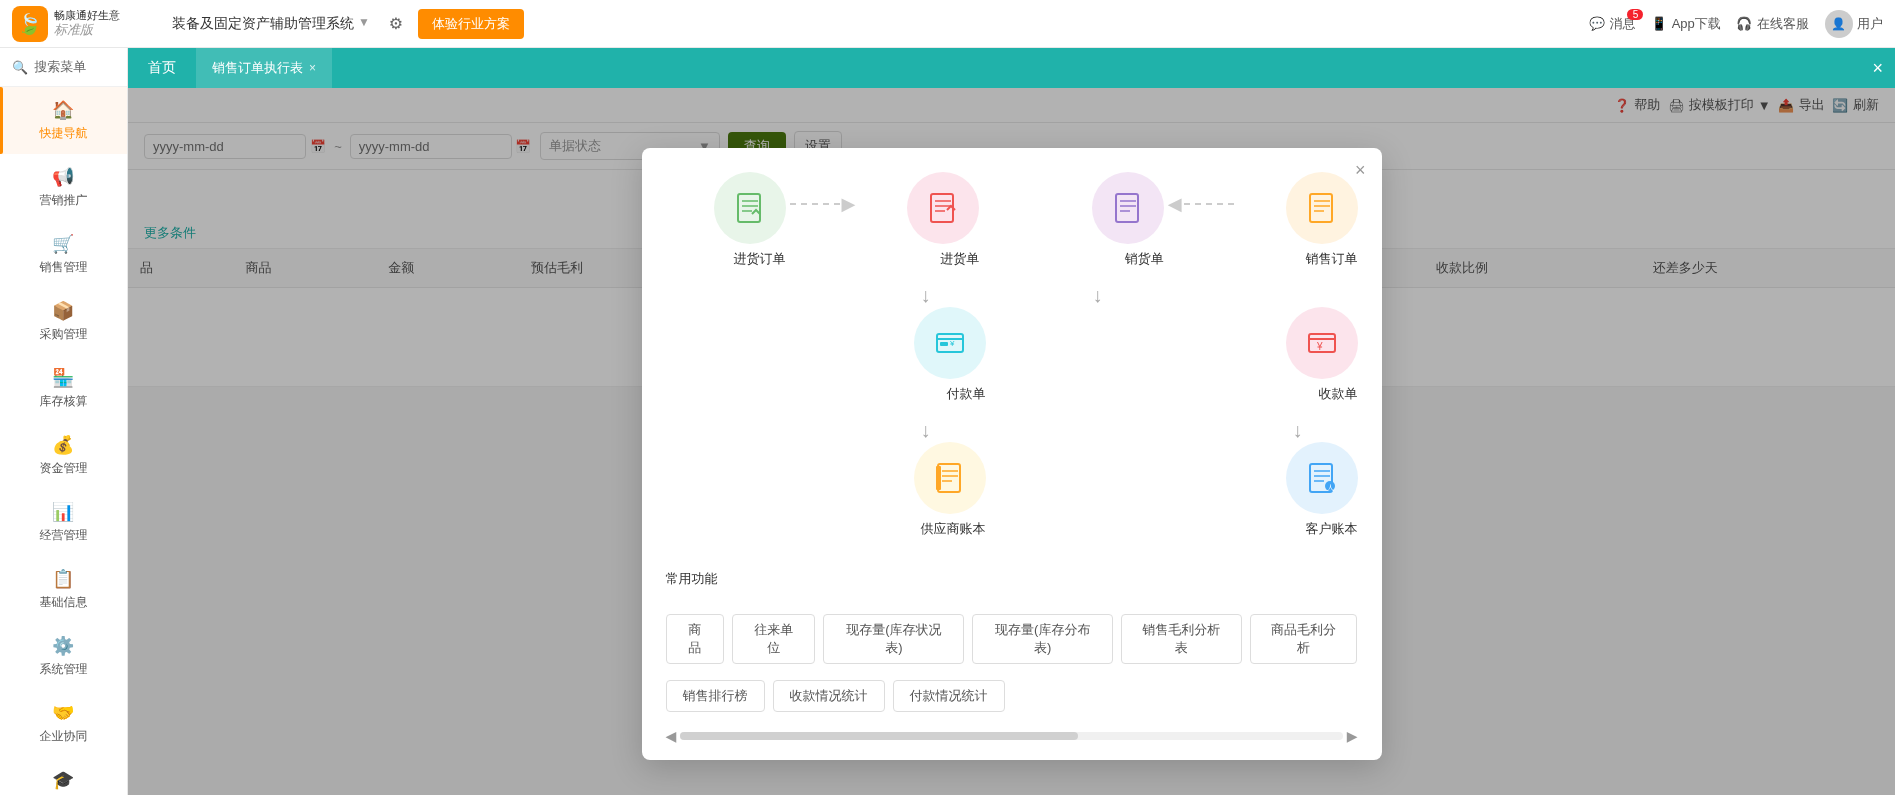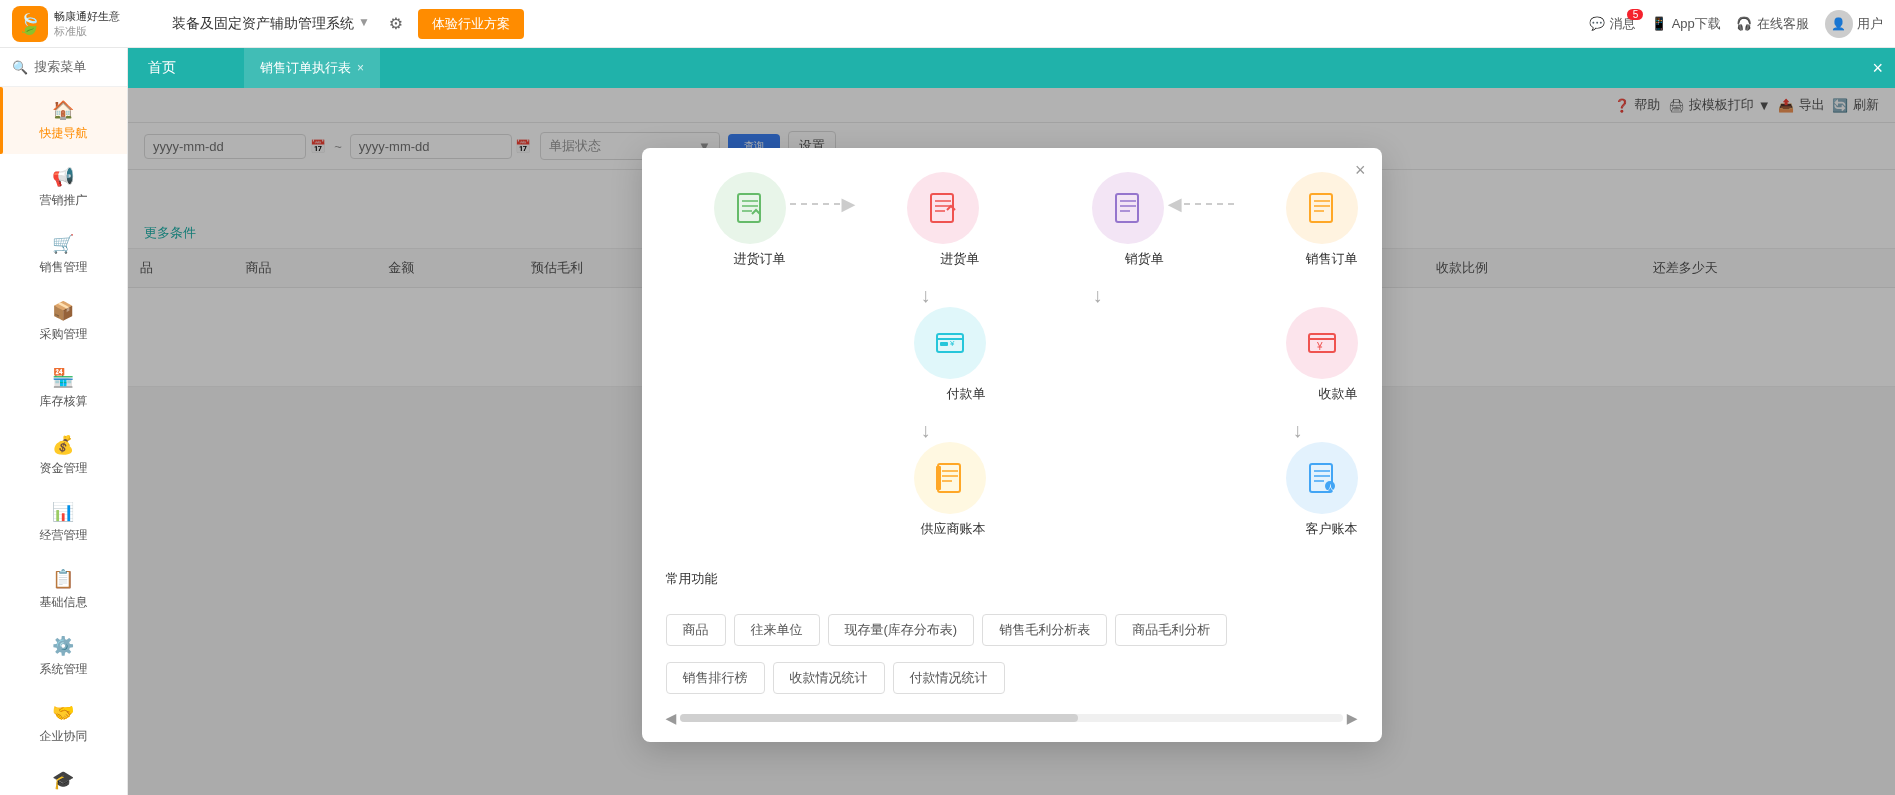--- a/index.html
+++ b/index.html
@@ -4,21 +4,21 @@
   <style>
     * { box-sizing: border-box; margin: 0; padding: 0; }
     body { font-family: 'Microsoft YaHei', Arial, sans-serif; font-size: 13px; background: #f0f2f5; overflow: hidden; }
 
     
     .app-container { display: flex; flex-direction: column; height: 795px; width: 1895px; }
     .top-bar { height: 48px; background: #fff; display: flex; align-items: center; padding: 0 12px; border-bottom: 1px solid #e8e8e8; flex-shrink: 0; }
     .main-area { display: flex; flex: 1; overflow: hidden; }
     .sidebar { width: 128px; background: #fff; flex-shrink: 0; border-right: 1px solid #e8e8e8; display: flex; flex-direction: column; }
     .content-area { flex: 1; display: flex; flex-direction: column; overflow: hidden; }
-    .tab-bar { height: 40px; background: #20b2aa; display: flex; align-items: center; padding: 0 0; flex-shrink: 0; gap: 48px; }
+    .tab-bar { height: 40px; background: #20b2aa; display: flex; align-items: center; padding: 0 0; flex-shrink: 0; }
     .page-content { flex: 1; background: #f5f5f5; overflow: hidden; position: relative; }
 
     
     .logo-area { display: flex; align-items: center; width: 128px; flex-shrink: 0; }
     .logo-icon { width: 36px; height: 36px; background: #ff8c00; border-radius: 8px; display: flex; align-items: center; justify-content: center; color: #fff; font-size: 20px; margin-right: 6px; }
     .logo-text { font-size: 11px; color: #333; line-height: 1.3; }
     .system-title { display: flex; color: #333; font-size: 14px; padding: 0 8px; margin-left: 24px; }
     .system-title .dropdown-arrow { color: #999; margin-left: 4px; font-size: 12px; }
     .gear-btn { width: 28px; height: 28px; border-radius: 50%; display: flex; align-items: center; justify-content: center; color: #666; cursor: pointer; margin-left: 4px; font-size: 16px; }
     .experience-btn { background: #ff8c00; color: #fff; border: none; border-radius: 4px; padding: 6px 14px; cursor: pointer; font-size: 13px; margin-left: 8px; }
@@ -36,21 +36,21 @@
 
     
     .tab-home { padding: 0 20px; color: #fff; height: 40px; display: flex; align-items: center; font-size: 14px; cursor: pointer; }
     .tab-item { padding: 0 16px; color: #fff; height: 40px; display: flex; align-items: center; font-size: 13px; cursor: pointer; background: rgba(255,255,255,0.15); gap: 6px; }
     .tab-close { color: rgba(255,255,255,0.8); font-size: 12px; cursor: pointer; }
 
     
     .toolbar { background: #fff; padding: 8px 16px; display: flex; align-items: center; gap: 12px; border-bottom: 1px solid #e8e8e8; flex-shrink: 0; }
     .toolbar-right { margin-left: auto; display: flex; gap: 8px; align-items: center; }
     .toolbar-btn { display: flex; align-items: center; gap: 4px; color: #555; cursor: pointer; font-size: 13px; }
-    .query-btn { background: #3b82f6; color: #fff; border: none; border-radius: 4px; padding: 5px 16px; cursor: pointer; font-size: 10px; }
+    .query-btn { background: #4d7c0f; color: #fff; border: none; border-radius: 4px; padding: 5px 16px; cursor: pointer; font-size: 13px; }
     .set-btn { background: #fff; color: #555; border: 1px solid #ddd; border-radius: 4px; padding: 5px 10px; cursor: pointer; font-size: 13px; }
 
     
     .filter-bar { background: #fff; padding: 8px 16px; display: flex; align-items: center; gap: 8px; border-bottom: 1px solid #e8e8e8; flex-shrink: 0; flex-wrap: wrap; }
     .date-input { border: 1px solid #ddd; border-radius: 4px; padding: 4px 8px; font-size: 13px; width: 162px; color: #999; }
 
     
     .table-container { background: #fff; flex: 1; overflow: auto; }
     table { width: 100%; border-collapse: collapse; font-size: 13px; }
     th { background: #fafafa; border-bottom: 1px solid #e8e8e8; padding: 10px 12px; text-align: left; color: #555; font-weight: 500; white-space: nowrap; }
@@ -99,21 +99,21 @@
 </head>
 <body>
 
 <div class="app-container">
 
   <div class="top-bar">
     <div class="logo-area">
       <div class="logo-icon">🍃</div>
       <div class="logo-text">
         <div>畅康通好生意</div>
-        <div style="color:#999;font-size:11px;">标准版</div>
+        <div style="color:#999;font-size:13px;font-style:italic;">标准版</div>
       </div>
     </div>
     <div class="system-title">
       <span>装备及固定资产辅助管理系统</span>
       <span class="dropdown-arrow">▼</span>
     </div>
     <div class="gear-btn">⚙</div>
     <button class="experience-btn">体验行业方案</button>
     <div class="top-right">
       <div class="top-right-item">
@@ -433,20 +433,21 @@
                 </div>
               </div>
             </div>
 
             <div class="common-section">
               <div class="common-title">常用功能</div>
               <div class="common-btns" id="common-btns-container">
                   <div style="display: flex; gap: 8px; margin-bottom: 8px;">
                     <button class="common-btn">商品</button>
                     <button class="common-btn">往来单位</button>
+                    <button class="common-btn">现存量(库存状况表)</button>
                     <button class="common-btn">现存量(库存分布表)</button>
                     <button class="common-btn">销售毛利分析表</button>
                     <button class="common-btn">商品毛利分析</button>
                   </div>
                   <div style="display: flex; gap: 8px; margin-bottom: 0px;">
                     <button class="common-btn">销售排行榜</button>
                     <button class="common-btn">收款情况统计</button>
                     <button class="common-btn">付款情况统计</button>
                   </div>
                 </div>

